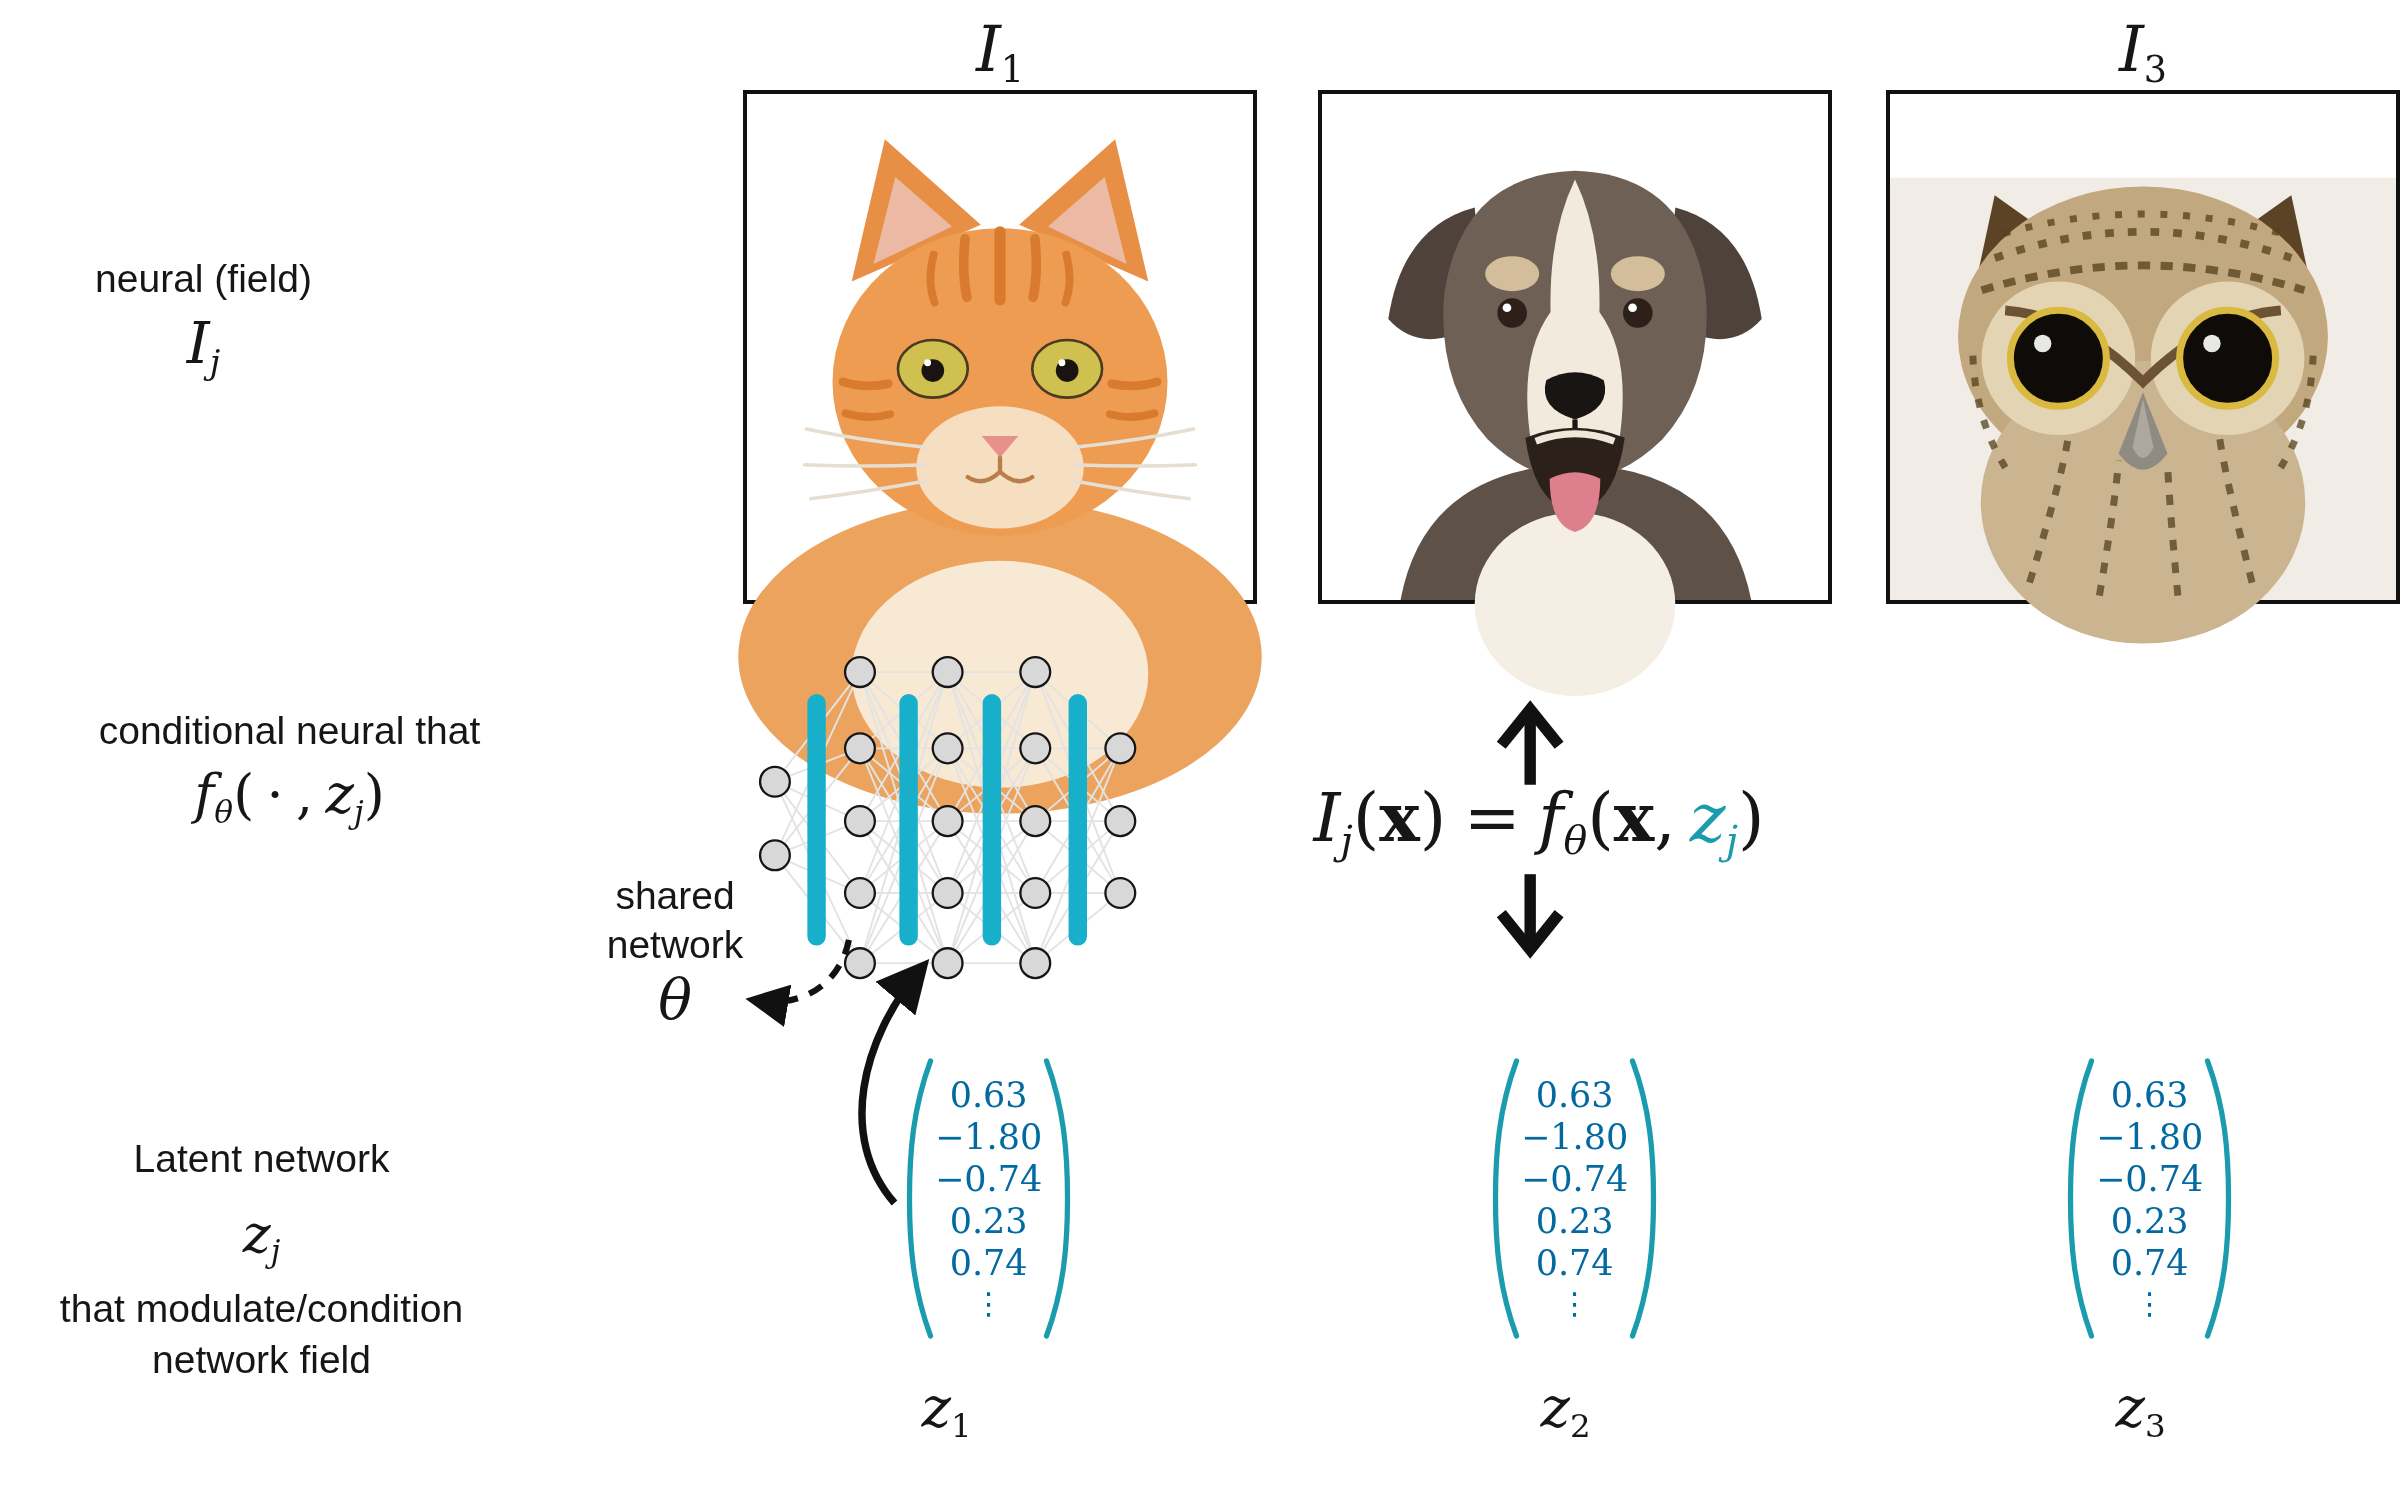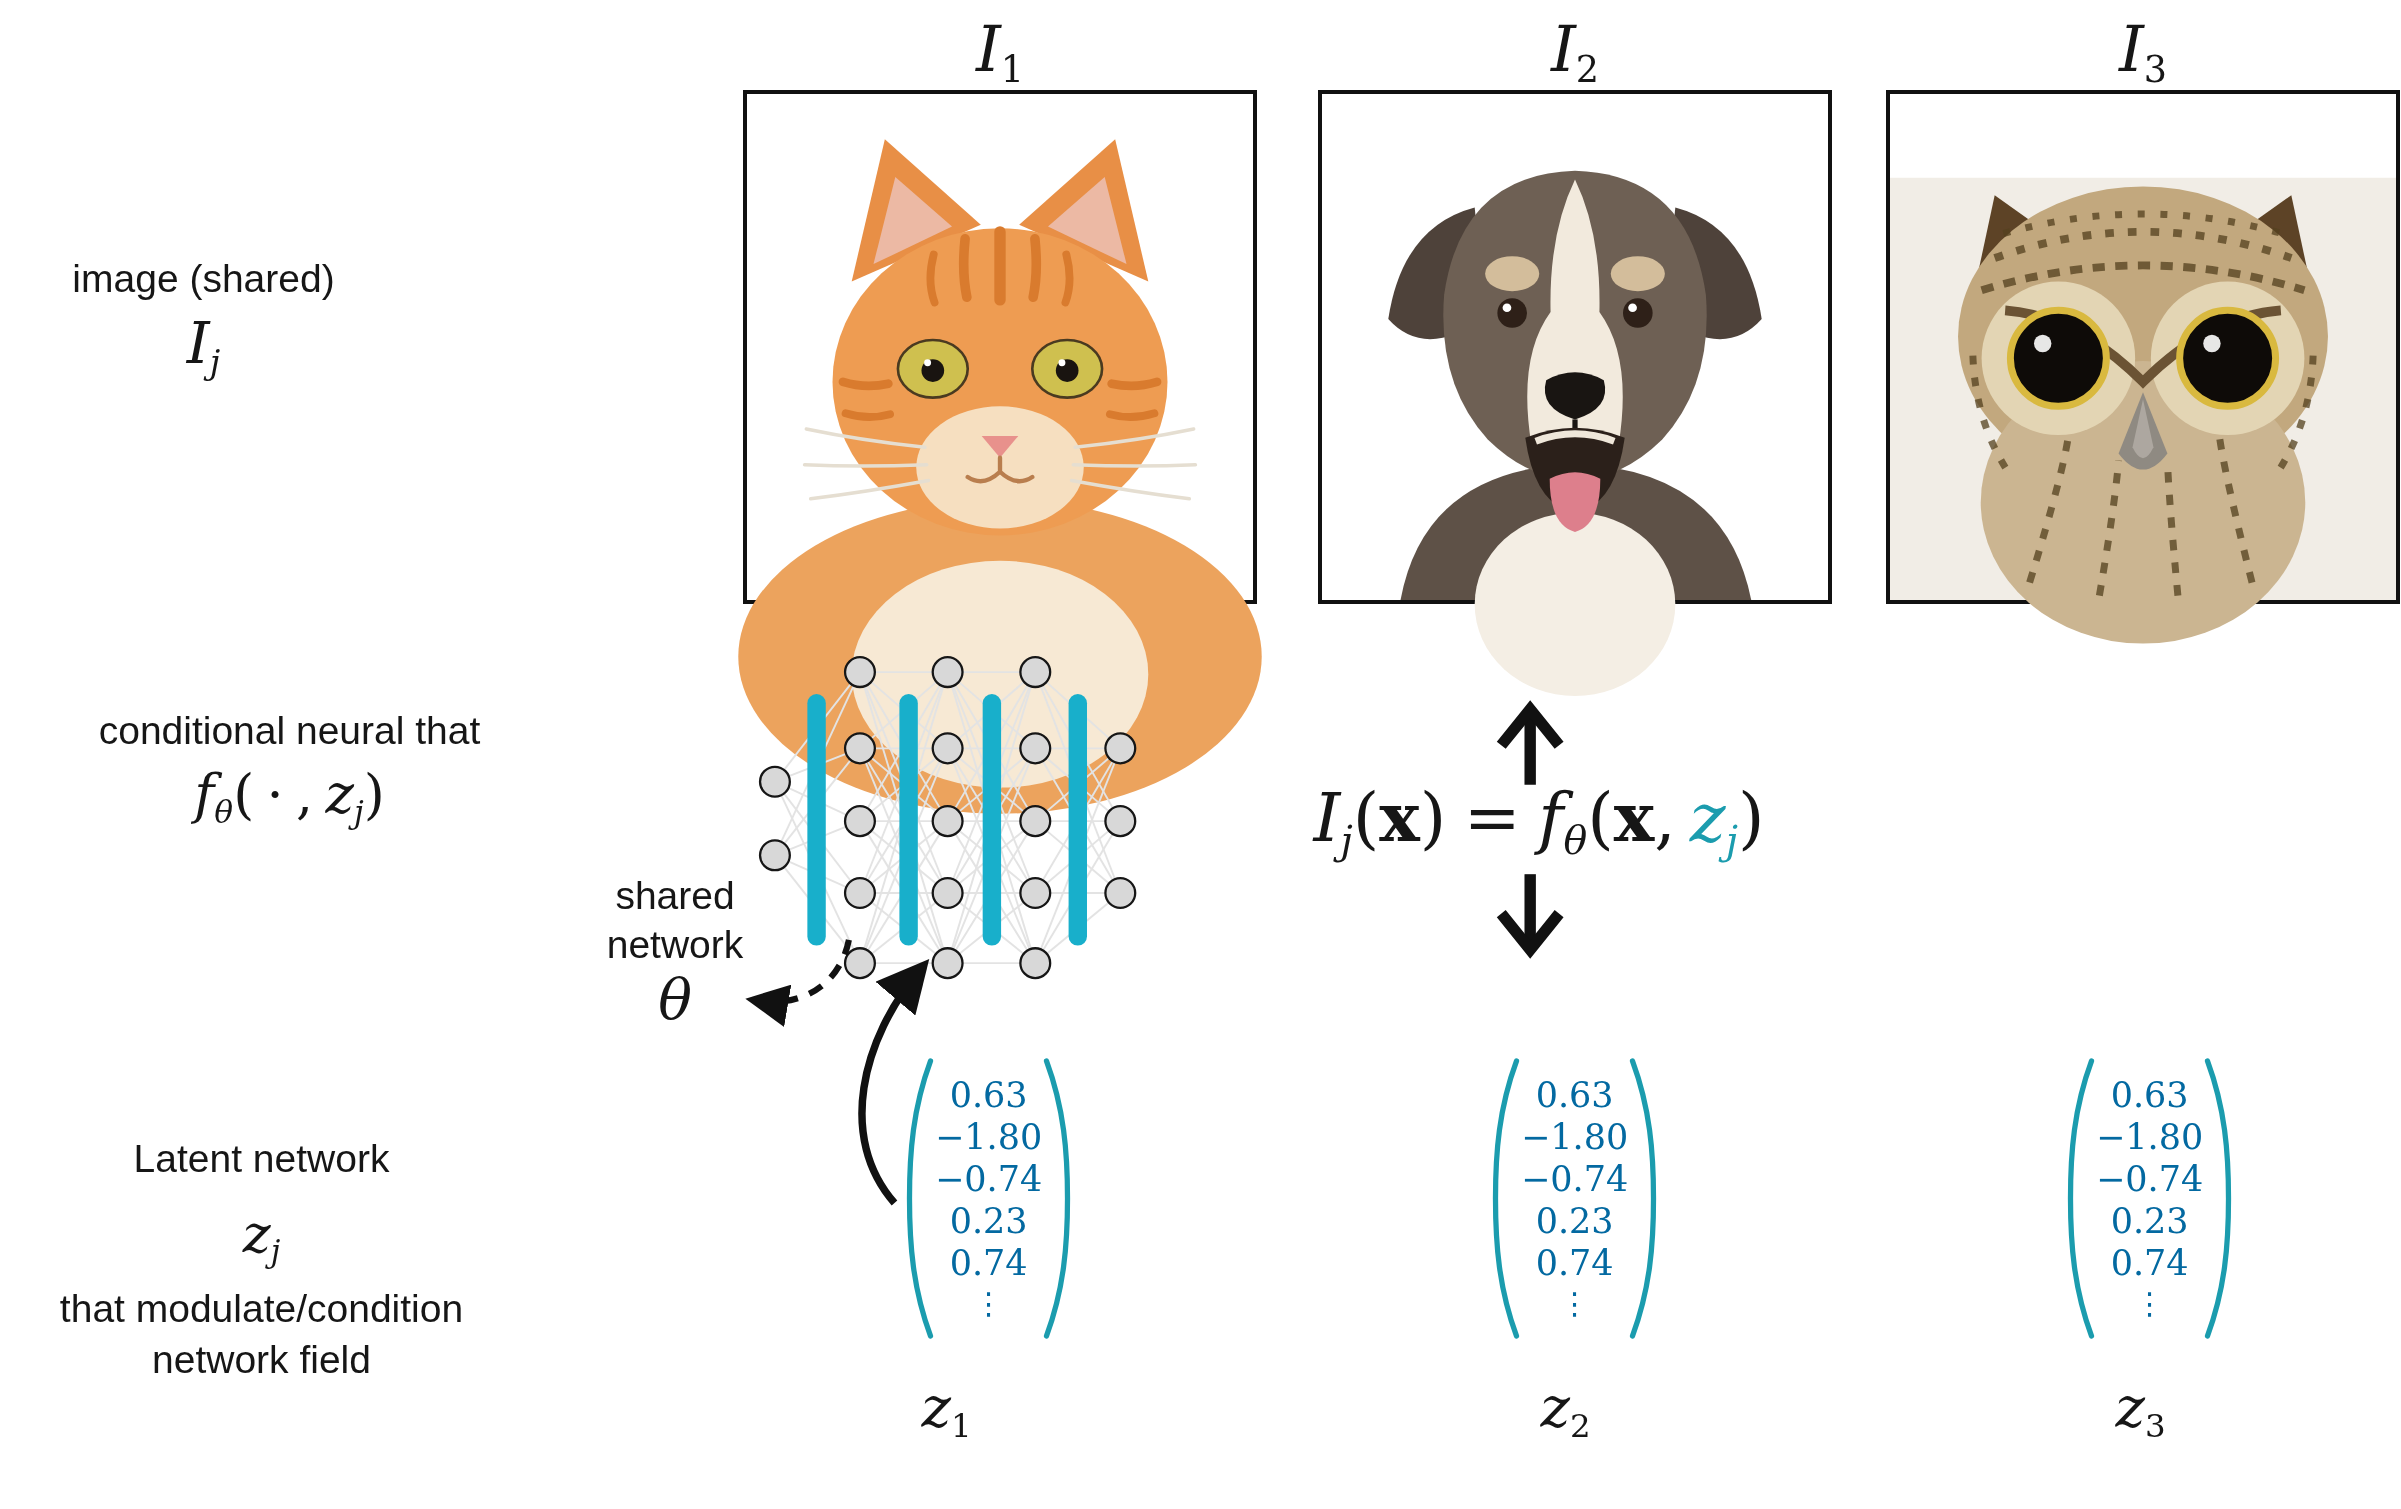--- a/index.html
+++ b/index.html
@@ -51,23 +51,20 @@
   svg{overflow:visible;}
   .overlay{left:0;top:0;pointer-events:none;z-index:5;}
 </style>
 </head>
 <body>
 
 <div class="stage">
 
   <div class="abs col-header math" style="left:743px">
     <span>I</span><span class="msub">1</span>
-  </div>
-  <div class="abs col-header math" style="left:1318px">
-    <span>I</span><span class="msub">2</span>
   </div>
   <div class="abs col-header math" style="left:1886px">
     <span>I</span><span class="msub">3</span>
   </div>
 
   <div class="abs photo-frame" style="left:743px">
     <svg viewBox="0 0 580 580">
       <rect width="580" height="580" fill="#ffffff"></rect>
       <ellipse cx="290" cy="645" rx="300" ry="180" fill="#ECA35D"></ellipse>
       <ellipse cx="290" cy="665" rx="170" ry="130" fill="#F7E9D4"></ellipse>
@@ -155,21 +152,21 @@
       <circle cx="193" cy="303" r="55" fill="#0E0B08" stroke="#D9B93F" stroke-width="8"></circle>
       <circle cx="387" cy="303" r="55" fill="#0E0B08" stroke="#D9B93F" stroke-width="8"></circle>
       <circle cx="175" cy="286" r="10" fill="#ffffff" opacity="0.9"></circle>
       <circle cx="369" cy="286" r="10" fill="#ffffff" opacity="0.9"></circle>
       <path d="M 290 342 L 262 412 Q 290 449 318 412 Z" fill="#8F8A82"></path>
       <path d="M 290 350 L 278 405 Q 290 430 302 405 Z" fill="#B9B4AC" opacity="0.7"></path>
     </svg>
   </div>
 
   <div class="abs row-label" style="left:28px;top:253px;width:351px">
-    <span class="cap">image (shared)</span>
+    <span class="cap">neural (field)</span>
     <span class="mathline math" style="font-size:58px;margin-top:5.3px">
       <span>I</span><span class="msub it">j</span>
     </span>
   </div>
 
   <div class="abs row-label" style="left:70px;top:705px;width:439px">
     <span class="cap">conditional neural that</span>
     <span class="mathline math" style="font-size:54px;margin-top:7px">
       <span>f</span><span class="msub it">θ</span><span class="rm">(</span><span class="rm" style="margin:0 12.3px">·</span><span class="rm" style="margin-right:12.3px">,</span><span>z</span><span class="msub it">j</span><span class="rm">)</span>
     </span>

